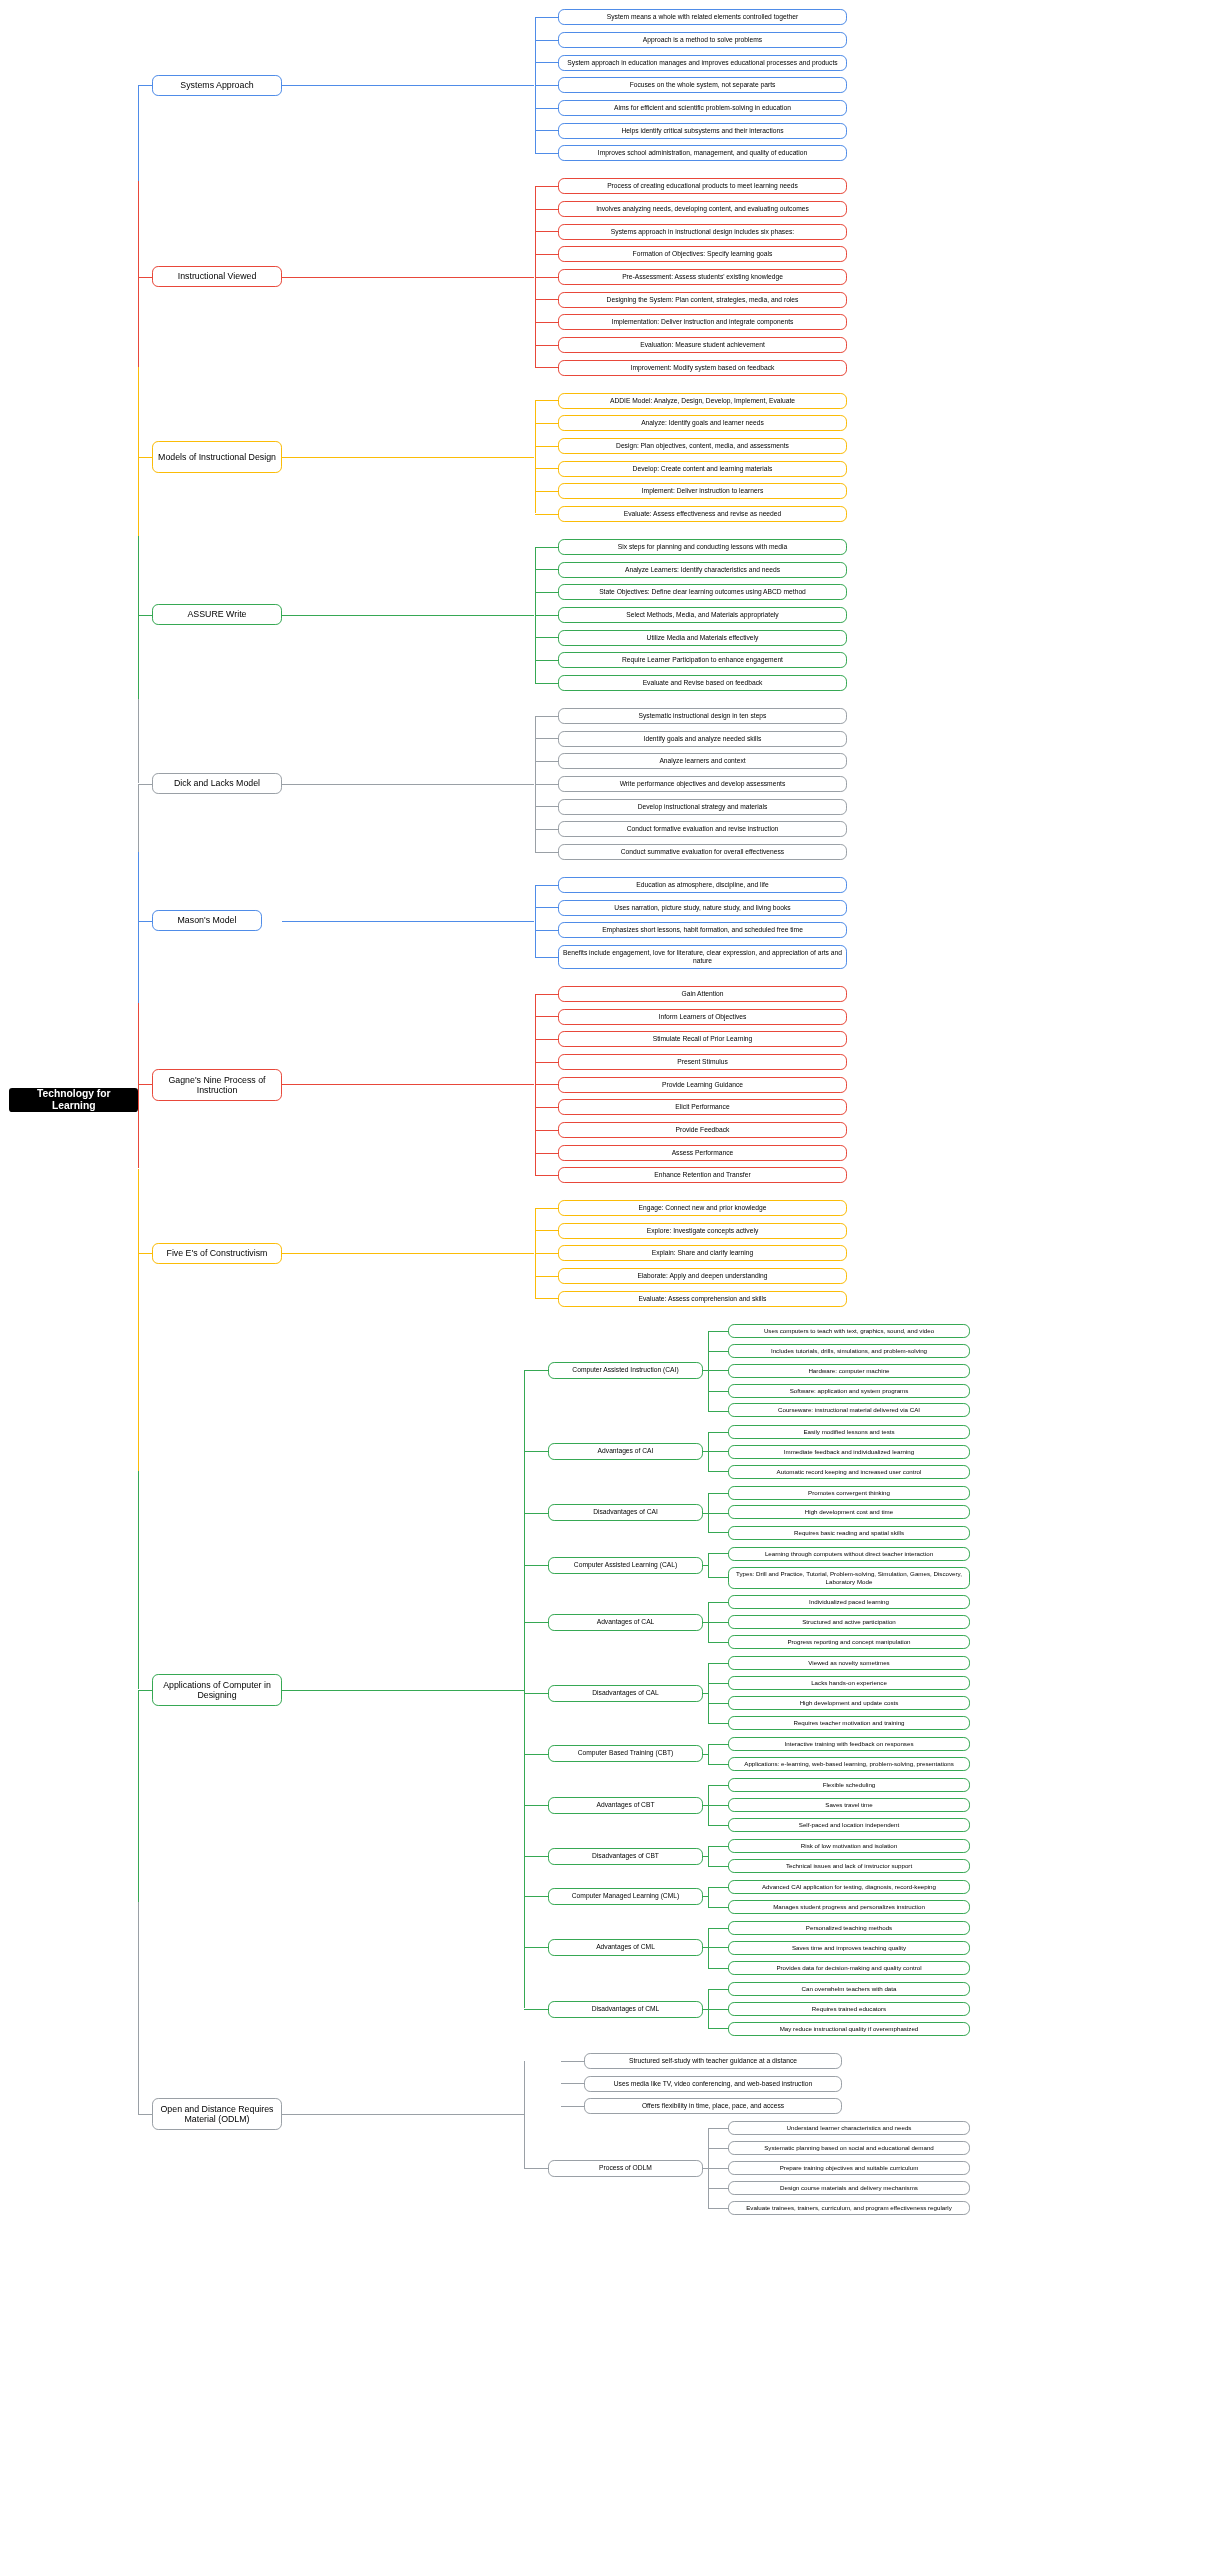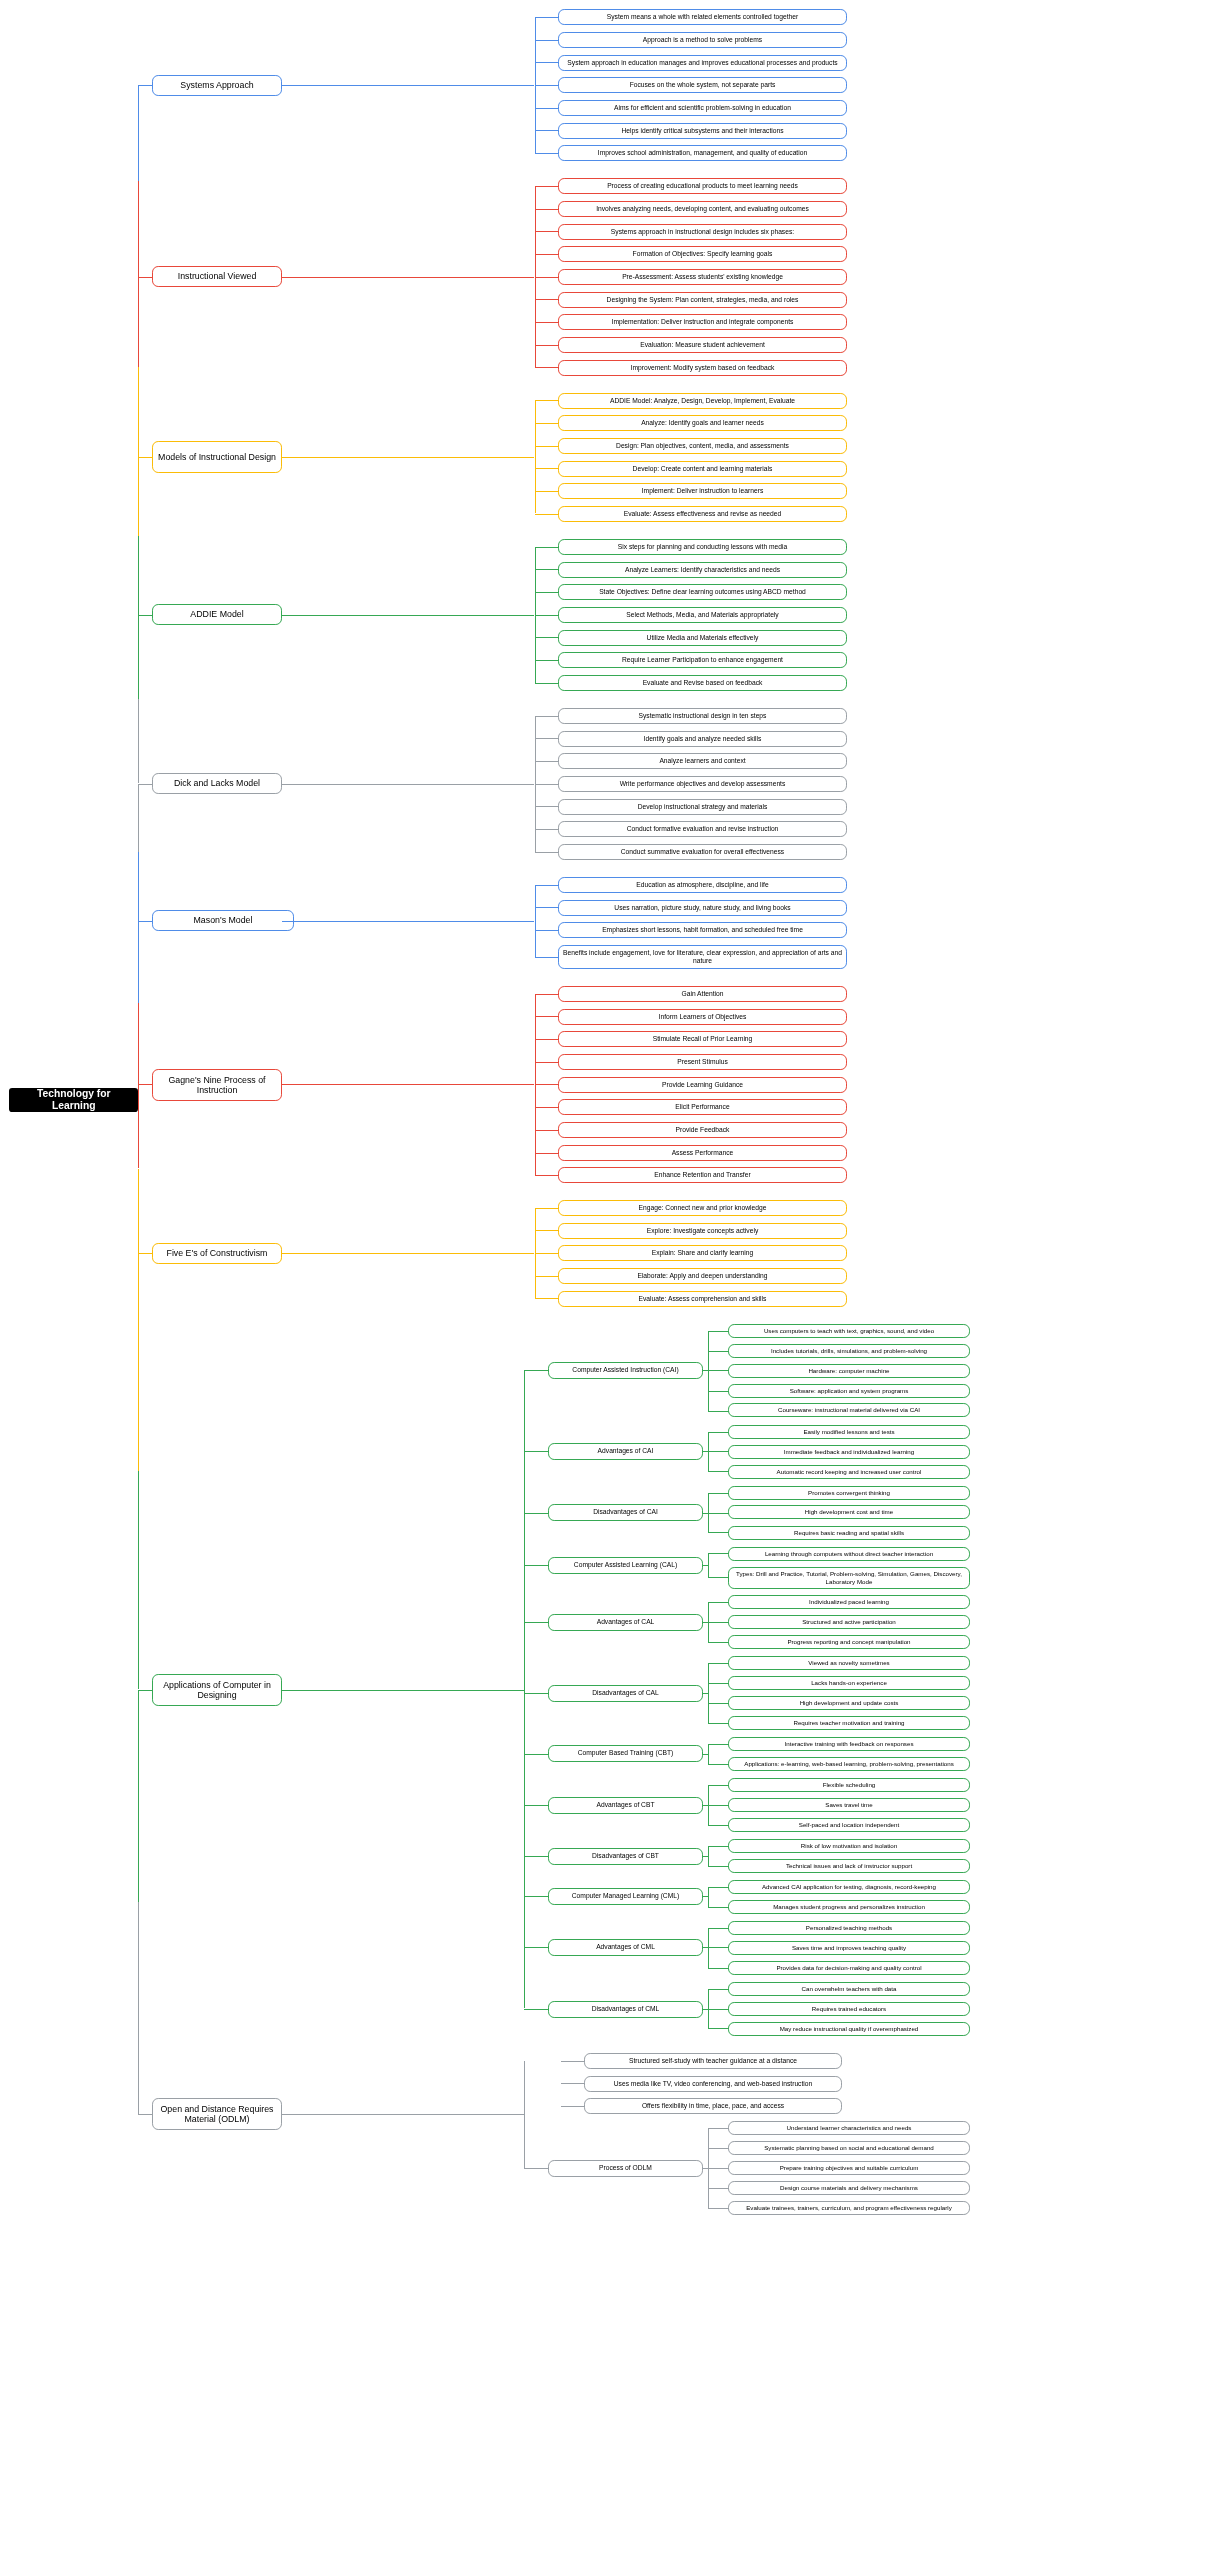--- a/index.html
+++ b/index.html
@@ -194,21 +194,21 @@
     <div class="node lv2 c-green" style="left: 558px; top: 652px; width: 289px; height: 15.5px; font-size: 6.7px;">
       <span>Require Learner Participation to enhance engagement</span>
     </div>
     <div class="conn h b-green" style="left: 535px; top: 660px; width: 24px;"></div>
     <div class="node lv2 c-green" style="left: 558px; top: 675px; width: 289px; height: 15.5px; font-size: 6.7px;">
       <span>Evaluate and Revise based on feedback</span>
     </div>
     <div class="conn h b-green" style="left: 535px; top: 683px; width: 24px;"></div>
     <div class="conn v b-green" style="left: 535px; top: 547px; height: 136px;"></div>
     <div class="node lv1 c-green" style="left: 152px; top: 604px; width: 130px; height: 21px; font-size: 8.8px;">
-      <span>ADDIE Model</span>
+      <span>ASSURE Write</span>
     </div>
     <div class="conn h b-green" style="left: 282px; top: 615px; width: 252px;"></div>
     <div class="node lv2 c-gray" style="left: 558px; top: 708px; width: 289px; height: 15.5px; font-size: 6.7px;">
       <span>Systematic instructional design in ten steps</span>
     </div>
     <div class="conn h b-gray" style="left: 535px; top: 716px; width: 24px;"></div>
     <div class="node lv2 c-gray" style="left: 558px; top: 731px; width: 289px; height: 15.5px; font-size: 6.7px;">
       <span>Identify goals and analyze needed skills</span>
     </div>
     <div class="conn h b-gray" style="left: 535px; top: 738px; width: 24px;"></div>
@@ -247,21 +247,21 @@
     <div class="conn h b-blue" style="left: 535px; top: 907px; width: 24px;"></div>
     <div class="node lv2 c-blue" style="left: 558px; top: 922px; width: 289px; height: 15.5px; font-size: 6.7px;">
       <span>Emphasizes short lessons, habit formation, and scheduled free time</span>
     </div>
     <div class="conn h b-blue" style="left: 535px; top: 930px; width: 24px;"></div>
     <div class="node lv2 c-blue" style="left: 558px; top: 945px; width: 289px; height: 24px; font-size: 6.7px;">
       <span>Benefits include engagement, love for literature, clear expression, and appreciation of arts and nature</span>
     </div>
     <div class="conn h b-blue" style="left: 535px; top: 957px; width: 24px;"></div>
     <div class="conn v b-blue" style="left: 535px; top: 885px; height: 72px;"></div>
-    <div class="node lv1 c-blue" style="left: 152px; top: 910px; width: 142px; height: 21px; font-size: 8.8px;">
+    <div class="node lv1 c-blue" style="left: 152px; top: 910px; width: 110px; height: 21px; font-size: 8.8px;">
       <span>Mason's Model</span>
     </div>
     <div class="conn h b-blue" style="left: 282px; top: 921px; width: 252px;"></div>
     <div class="node lv2 c-red" style="left: 558px; top: 986px; width: 289px; height: 15.5px; font-size: 6.7px;">
       <span>Gain Attention</span>
     </div>
     <div class="conn h b-red" style="left: 535px; top: 994px; width: 24px;"></div>
     <div class="node lv2 c-red" style="left: 558px; top: 1009px; width: 289px; height: 15.5px; font-size: 6.7px;">
       <span>Inform Learners of Objectives</span>
     </div>

